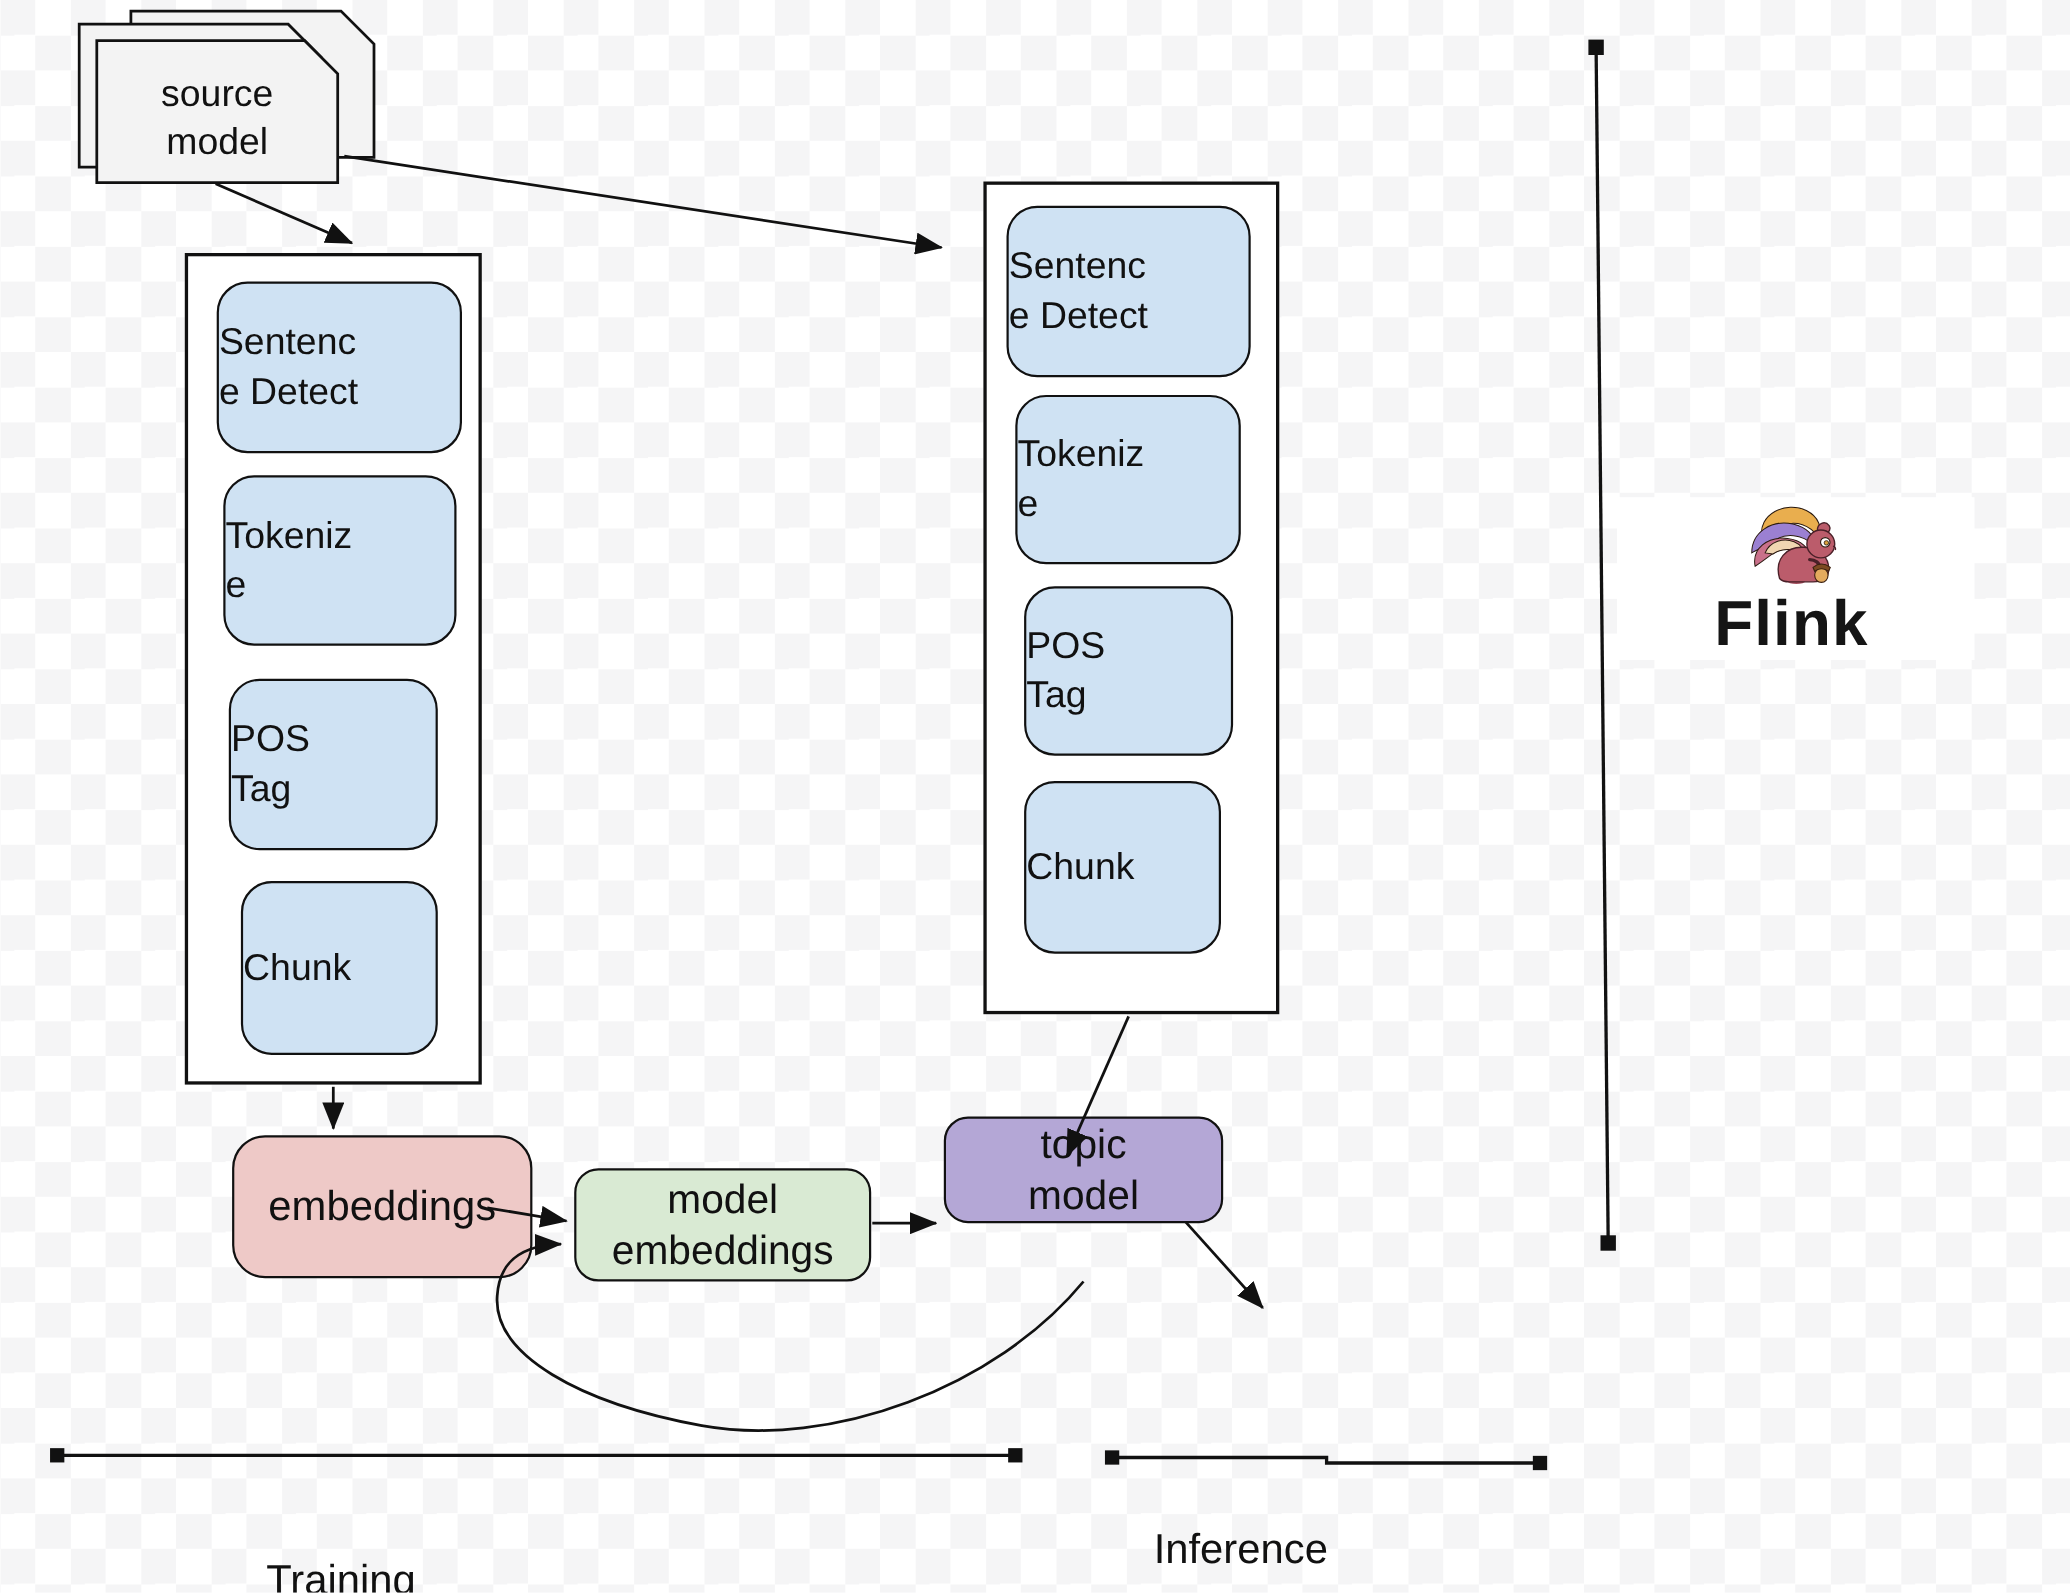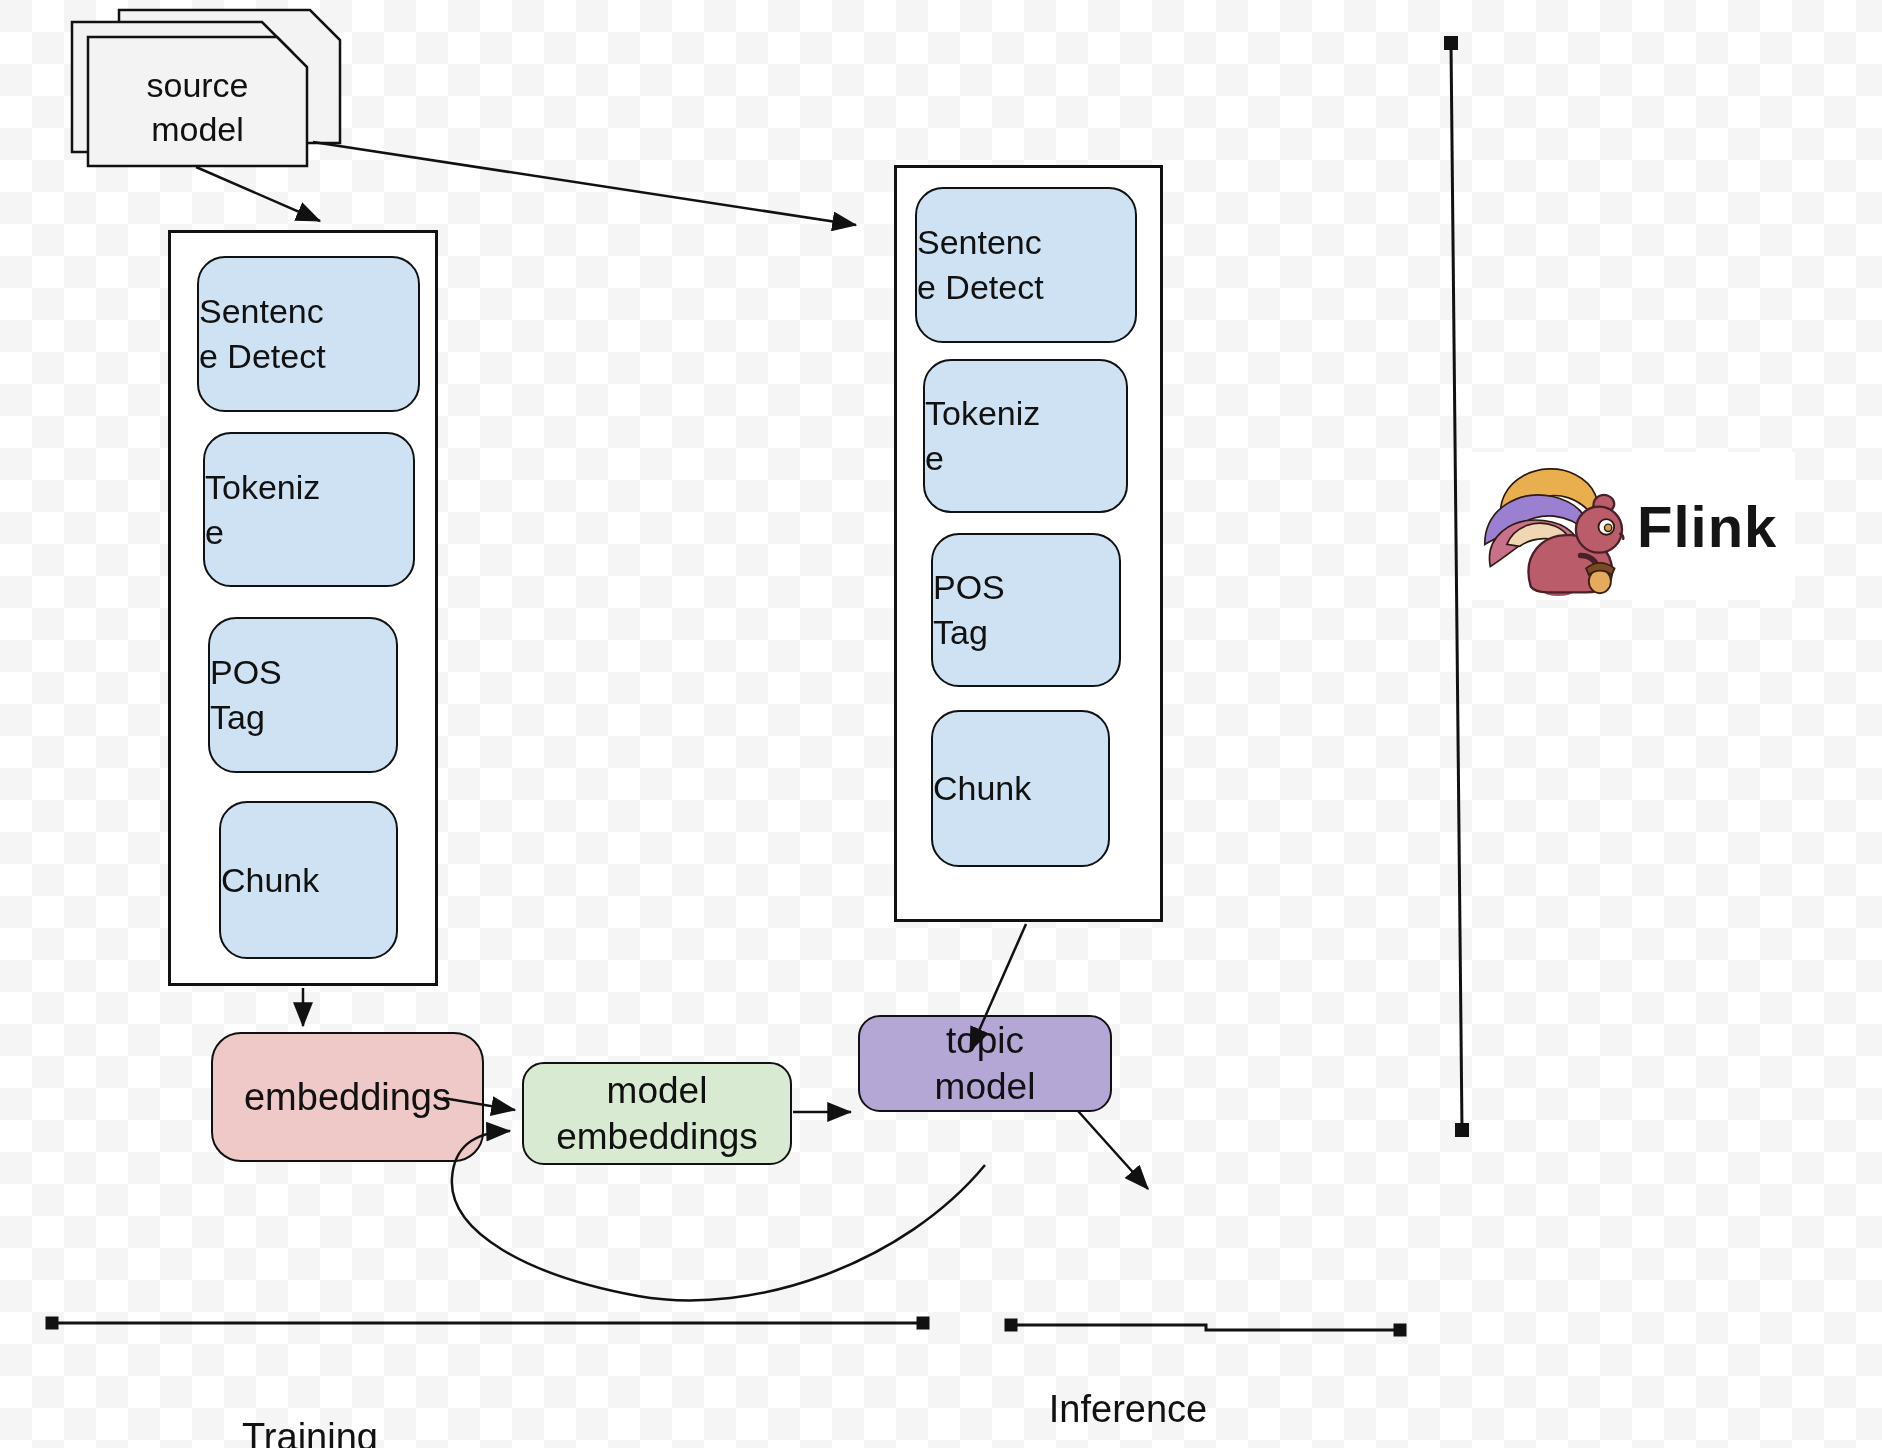--- a/index.html
+++ b/index.html
@@ -29,21 +29,21 @@
   #topics{background:#fce5cd;border-radius:10px;}
   #overlay{position:absolute;left:0;top:0;width:1882px;height:1448px;z-index:2;pointer-events:none;}
   #source-label{
     left:88px;top:37px;width:219px;height:140px;z-index:3;
     display:flex;flex-direction:column;align-items:center;justify-content:center;
     font-size:34px;line-height:1.3;text-align:center;
   }
   .section-label{font-size:38px;z-index:1;text-align:center;width:220px;}
   #flink-logo{
     left:1470px;top:452px;width:325px;height:148px;background:#fff;
-    display:flex;align-items:center;z-index:1;
+    display:flex;align-items:center;z-index:1;flex-direction:column;
   }
   #flink-logo .logo-text{font-size:58px;font-weight:bold;letter-spacing:1px;margin-left:-8px;color:#151515;}
 </style>
 </head>
 <body>
 
 <div id="canvas">
 
   <div class="abs container" style="left:168px;top:230px;width:270px;height:756px;z-index:1"></div>
   <div class="abs container" style="left:894px;top:165px;width:269px;height:757px;z-index:1"></div>

